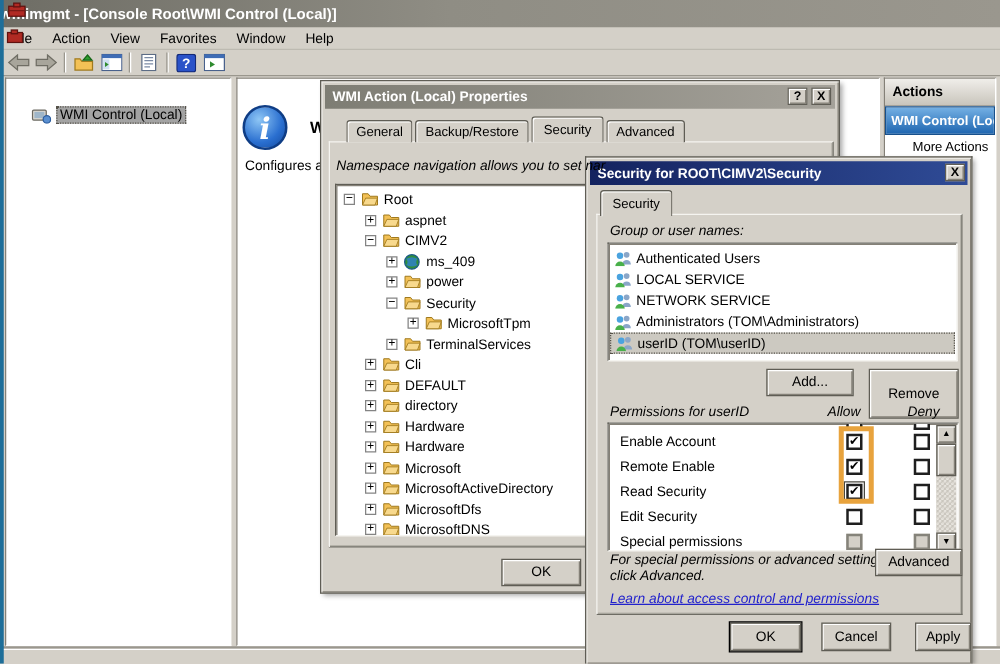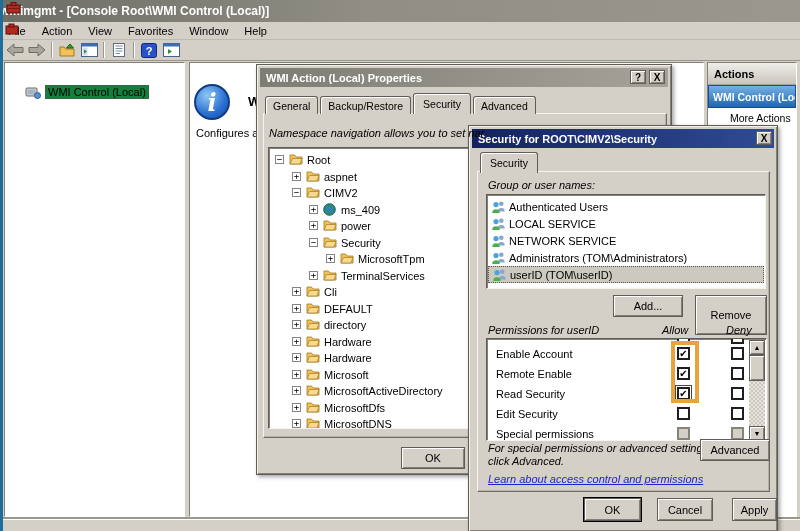--- a/index.html
+++ b/index.html
@@ -22,21 +22,21 @@
   .tb-sep { width:2px; height:16px; margin:0 3px; border-left:1px solid #9a978e; border-right:1px solid #fff; }
 
   
   .pane { position:absolute; background:#fff; border:1px solid; border-color:#848077 #fff #fff #848077; }
   #left-pane  { left:4px;  top:62px; width:181px; height:455px; }
   #center-pane{ left:189px; top:62px; width:515px; height:455px; }
   #actions-pane{ left:707px; top:62px; width:90px; height:455px; overflow:hidden; }
   #status-bar { position:absolute; left:0; top:519px; width:800px; height:12px; background:#d4d0c8; border-top:1px solid #fff; box-shadow:0 -2px 0 #9a978e; }
 
   .tree-row { position:absolute; height:16px; display:flex; align-items:center; white-space:nowrap; }
-  .sel-grey { background:#15803d; border:1px dotted #55524a; padding:0 2px; }
+  .sel-grey { background:#a3a3a3; border:1px dotted #55524a; padding:0 2px; }
 
   #info-circle { position:absolute; left:194px; top:84px; width:36px; height:36px; border-radius:50%;
     background:radial-gradient(circle at 35% 30%, #8ec6f5, #2a6fd0 60%, #134a9e); border:2px solid #0f3d85;
     color:#fff; font-family:"DejaVu Serif", serif; font-style:italic; font-weight:bold; font-size:24px;
     display:flex; align-items:center; justify-content:center; }
   #center-heading { position:absolute; left:248px; top:94px; font-weight:bold; font-size:13px; }
   #center-desc { position:absolute; left:196px; top:127px; font-size:11px; }
 
   #actions-header { height:22px; background:linear-gradient(#f0eeea,#c9c5bc); border-bottom:1px solid #a5a29a;
     font-weight:bold; display:flex; align-items:center; padding-left:6px; }
@@ -220,21 +220,21 @@
   <div id="status-bar"></div>
   <div id="win-edge"></div>
 
   <div class="dialog" id="props-dialog" style="left:256px; top:64px; width:416px; height:411px;">
     <div class="dlg-title inactive">
       <span>WMI Action (Local) Properties</span>
     </div>
     <div class="sys-btn" style="right:25px; top:5px;">?</div>
     <div class="sys-btn" style="right:6px; top:5px;">X</div>
 
-    <div id="props-tabs" style="position:absolute; left:8px; top:31px; display:flex; align-items:flex-end; z-index:2;">
+    <div id="props-tabs" style="position:absolute; left:20px; top:31px; display:flex; align-items:flex-end; z-index:2;">
         <div class="tab">General</div>
         <div class="tab">Backup/Restore</div>
         <div class="tab active">Security</div>
         <div class="tab">Advanced</div>
       </div>
     <div class="tab-pane" style="left:6px; top:48px; width:404px; height:325px;"></div>
 
     <div class="lbl" style="left:12px; top:62px; z-index:2;">Namespace navigation allows you to set nar</div>
 
     <div id="ns-tree" class="sunken">

